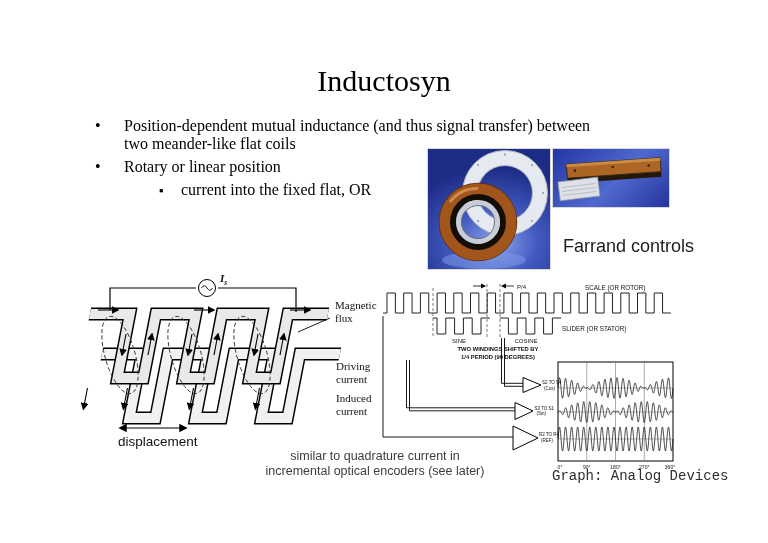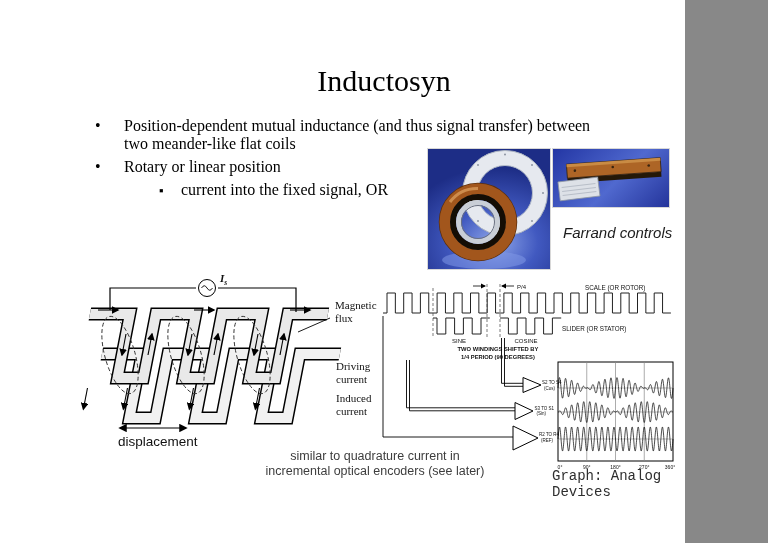--- a/index.html
+++ b/index.html
@@ -1,30 +1,30 @@
 <!DOCTYPE html>
 <html><head>
 <meta charset="utf-8">
 <style>
   html,body{margin:0;padding:0;background:#888;}
-  .slide{position:relative;width:685px;height:543px;background:#ffffff;overflow:hidden;
+  .slide{position:relative;width:768px;height:543px;background:#ffffff;overflow:hidden;
          font-family:"Liberation Serif","DejaVu Serif",serif;}
   .abs{position:absolute;}
   .title{top:64px;left:0;width:768px;text-align:center;font-size:30px;color:#000;}
   .bullets{left:95px;top:117px;width:505px;font-size:16px;color:#000;line-height:18px;}
   .brow{display:flex;margin-bottom:5px;}
   .dotmk{flex:0 0 29px;}
   .dotmk::before{content:"•";}
   .btext{width:476px;}
   .sub{margin-left:64px;}
   .sqmk{flex:0 0 22px;position:relative;}
   .sqmk::before{content:"▪";font-size:13px;}
   .photo{border:1px solid #d8d8d8;}
   .caption{font-family:"Liberation Sans","DejaVu Sans",sans-serif;color:#1d1d1d;}
-  #farrand{left:563px;top:224px;font-size:15px;font-style:italic;}
+  #farrand{left:563px;top:236px;font-size:18px;}
   #note{left:246px;top:449px;width:258px;text-align:center;
         font-family:"Liberation Sans","DejaVu Sans",sans-serif;
         font-size:12.5px;line-height:15px;color:#3d3d3d;}
   #graph-credit{left:552px;top:468px;font-family:Liberation Mono, monospace;
         font-size:14px;color:#2e2e2e;}
   svg text{fill:#111;}
   .sansS{font-family:"Liberation Sans","DejaVu Sans",sans-serif;}
   .serifS{font-family:"Liberation Serif","DejaVu Serif",serif;}
 </style>
 </head>
@@ -38,21 +38,21 @@
     <div class="brow">
       <span class="dotmk"></span>
       <span class="btext">Position-dependent mutual inductance (and thus signal transfer) between two meander-like flat coils</span>
     </div>
     <div class="brow">
       <span class="dotmk"></span>
       <span class="btext">Rotary or linear position</span>
     </div>
     <div class="brow sub">
       <span class="sqmk"></span>
-      <span class="btext">current into the fixed signal, OR</span>
+      <span class="btext">current into the fixed flat, OR</span>
     </div>
   </div>
 
   <div class="abs photo" style="left:427px;top:148px;width:122px;height:120px;
               background:radial-gradient(95px 75px at 55% 78%, #8ea6ea, #4159c0 45%, #1d2d86 100%);">
     <svg width="122" height="120" viewBox="0 0 122 120">
       <ellipse cx="56" cy="111" rx="42" ry="9" fill="#7f97e6" opacity="0.55"></ellipse>
 
       <circle cx="77" cy="44" r="35" fill="none" stroke="#e6e9ef" stroke-width="15"></circle>
       <circle cx="77" cy="44" r="42.5" fill="none" stroke="#aab2c0" stroke-width="1"></circle>

